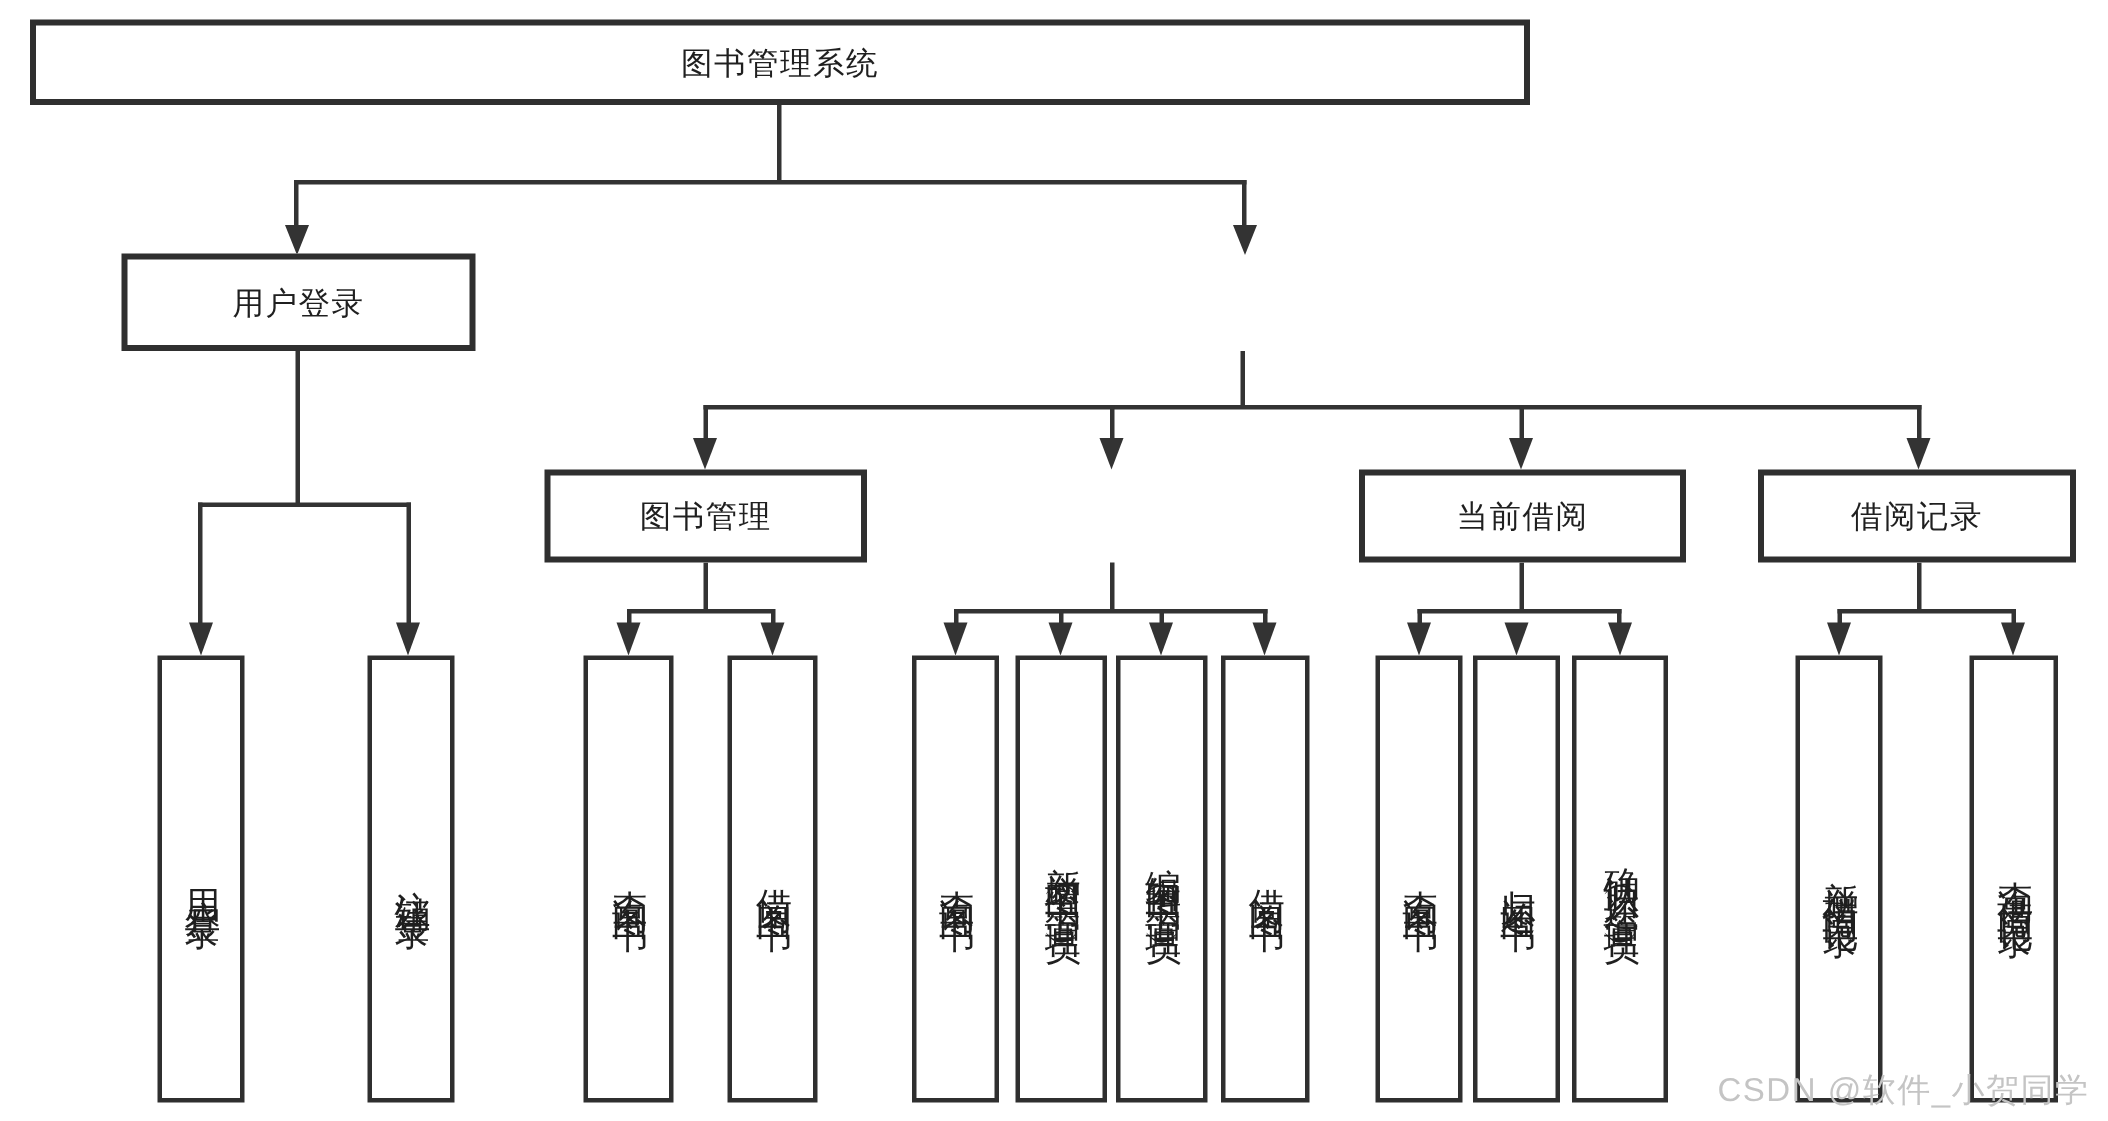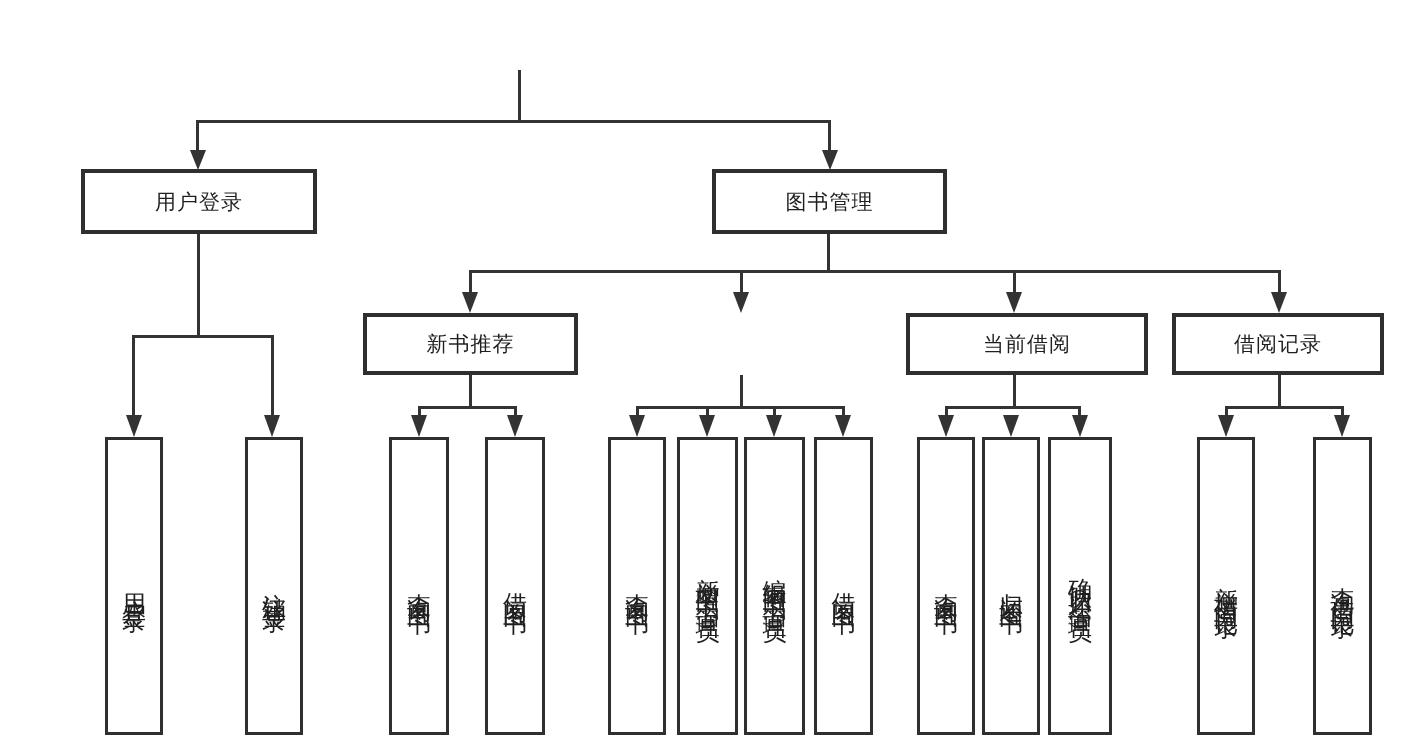--- a/index.html
+++ b/index.html
@@ -31,33 +31,33 @@
   .watermark{
     position:absolute;top:712px;right:12px;font-size:22px;color:#c4c4c4;
     letter-spacing:1px;z-index:5;
   }
 </style>
 </head>
 <body>
 
 <div class="canvas">
 
+  <div class="box" style="left:20px;top:13px;width:1000px;height:57px">
+    <span>图书管理系统</span>
+  </div>
 
   <div class="vline" style="left:518px;top:70px;height:51px"></div>
   <div class="hline" style="left:197px;top:120px;width:634px"></div>
   <div class="vline" style="left:196px;top:120px;height:32px"></div>
   <div class="vline" style="left:828px;top:120px;height:32px"></div>
   <div class="arrow top" style="left:190px;top:150px"></div>
   <div class="arrow top" style="left:822px;top:150px"></div>
 
   <div class="box" style="left:81px;top:169px;width:236px;height:65px">
     <span>用户登录</span>
-  </div>
-  <div class="box" style="left:712px;top:169px;width:235px;height:65px">
-    <span>图书管理</span>
   </div>
 
   <div class="vline" style="left:197px;top:234px;height:104px"></div>
   <div class="hline" style="left:132px;top:335px;width:142px"></div>
   <div class="vline" style="left:132px;top:335px;height:82px"></div>
   <div class="vline" style="left:271px;top:335px;height:82px"></div>
   <div class="arrow" style="left:126px;top:415px"></div>
   <div class="arrow" style="left:264px;top:415px"></div>
 
   <div class="vline" style="left:827px;top:234px;height:38px"></div>
@@ -65,23 +65,23 @@
   <div class="vline" style="left:469px;top:270px;height:24px"></div>
   <div class="vline" style="left:740px;top:270px;height:24px"></div>
   <div class="vline" style="left:1013px;top:270px;height:24px"></div>
   <div class="vline" style="left:1278px;top:270px;height:24px"></div>
   <div class="arrow mid" style="left:462px;top:292px"></div>
   <div class="arrow mid" style="left:733px;top:292px"></div>
   <div class="arrow mid" style="left:1006px;top:292px"></div>
   <div class="arrow mid" style="left:1271px;top:292px"></div>
 
   <div class="box" style="left:363px;top:313px;width:215px;height:62px">
-    <span>新书推荐</span>
+    <span>图书管理</span>
   </div>
-  <div class="box" style="left:906px;top:313px;width:242px;height:62px">
+  <div class="box" style="left:906px;top:313px;width:218px;height:62px">
     <span>当前借阅</span>
   </div>
   <div class="box" style="left:1172px;top:313px;width:212px;height:62px">
     <span>借阅记录</span>
   </div>
 
   <div class="vline" style="left:469px;top:375px;height:33px"></div>
   <div class="hline" style="left:418px;top:406px;width:98px"></div>
   <div class="vline" style="left:418px;top:406px;height:11px"></div>
   <div class="vline" style="left:514px;top:406px;height:11px"></div>
@@ -151,14 +151,15 @@
     <span>确认归还（管理员）</span>
   </div>
 
   <div class="box leaf" style="left:1197px;top:437px;width:58px;height:298px">
     <span>新增借阅记录</span>
   </div>
   <div class="box leaf" style="left:1313px;top:437px;width:59px;height:298px">
     <span>查询借阅记录</span>
   </div>
 
+  <div class="watermark">CSDN @软件_小贺同学</div>
 
 </div>
 
 </body></html>

